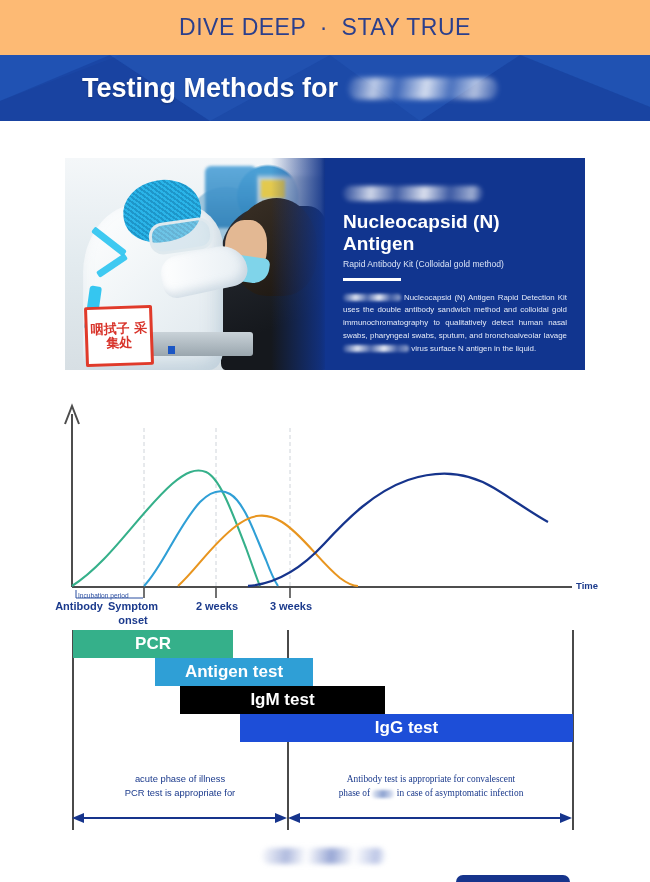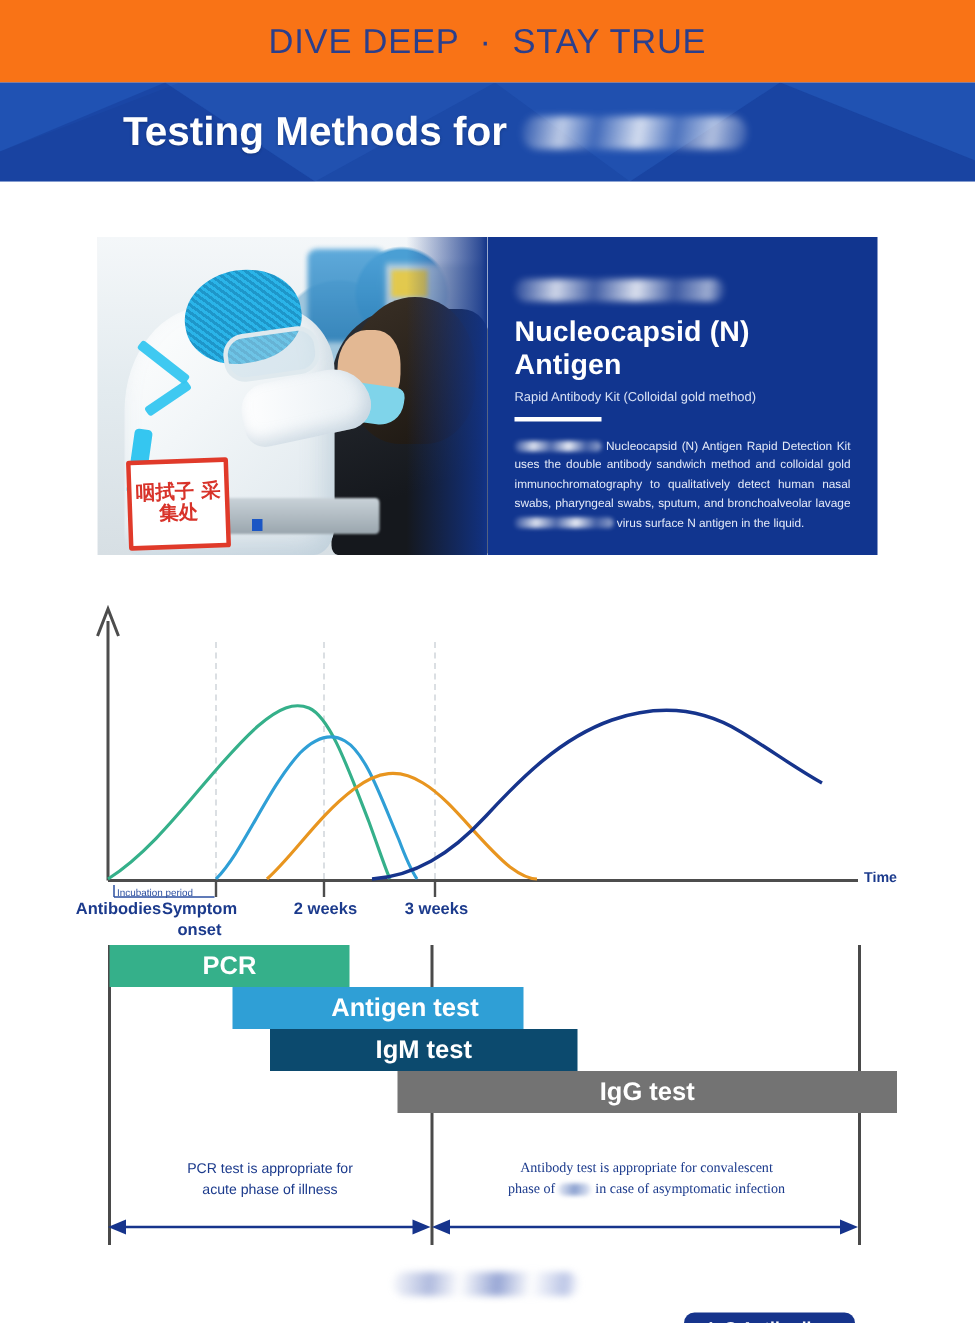--- a/index.html
+++ b/index.html
@@ -14,21 +14,21 @@
     overflow: hidden;
     position: relative;
   }
 
   
   .tagline {
     height: 55px;
     display: flex;
     align-items: center;
     justify-content: center;
-    background: #f97316;
+    background: #fdba74;
   }
   .tagline-text {
     color: #2b3f8c;
     font-size: 23px;
     letter-spacing: 0.5px;
     font-family: "Liberation Sans", sans-serif;
     white-space: pre;
   }
 
   
@@ -249,23 +249,23 @@
   }
 
   
   .bars { position: absolute; left: 0; top: 630px; width: 523px; height: 210px; }
   .bar {
     position: absolute; height: 28px;
     color: #ffffff; font-weight: bold; font-size: 17px;
     display: flex; align-items: center; justify-content: center;
   }
   .bar-pcr     { left: 73px;  top: 0px;   width: 160px; background: #35b08a; }
-  .bar-antigen { left: 155px; top: 28px;  width: 158px; background: #2f9fd6; padding-left: 36px; }
-  .bar-igm     { left: 180px; top: 56px;  width: 205px; background: #0c4a6e; }
-  .bar-igg     { left: 240px; top: 84px;  width: 333px; background: #737373; margin-left: 25px; }
+  .bar-antigen { left: 155px; top: 28px;  width: 158px; background: #2f9fd6; }
+  .bar-igm     { left: 180px; top: 56px;  width: 205px; background: #000000; }
+  .bar-igg     { left: 240px; top: 84px;  width: 333px; background: #1d4ed8; }
 
   .vline { position: absolute; width: 1.6px; background: #4a4a4a; }
   .desc {
     position: absolute; color: #1b3a8c; font-size: 9.4px; text-align: center; line-height: 1.5;
   }
 
   .footer-blur {
     position: absolute; left: 262px; top: 848px; width: 124px; height: 16px;
     border-radius: 8px;
     background:
@@ -366,39 +366,39 @@
     <path d="M248,194 C276,192 300,178 324,152 C348,126 374,100 408,88 C440,77 468,80 494,96 C514,108 530,120 548,130" fill="none" stroke="#16348c" stroke-width="2.3"></path>
   </svg>
 
   <div class="badge badge-viral" style="position:absolute;">Viral load</div>
   <div class="badge badge-antigen" style="position:absolute;">Antigen</div>
   
   <div class="badge badge-igg" style="position:absolute;">IgG Antibodies</div>
 </div>
 
 <div class="axis-label incub" style="left:78px; top:592px; width:70px; text-align:left;">Incubation period</div>
-<div class="axis-label" style="left:40px; top:600px; width:78px;">Antibodies</div>
+<div class="axis-label" style="left:40px; top:600px; width:78px;">Antibody</div>
 <div class="axis-label" style="left:96px; top:600px; width:74px; line-height:1.25;">Symptom onset</div>
 <div class="axis-label" style="left:180px; top:600px; width:74px;">2 weeks</div>
 <div class="axis-label" style="left:254px; top:600px; width:74px;">3 weeks</div>
 <div class="time-label">Time</div>
 
 <div class="bars">
   <div class="vline" style="left:72px;  top:0;   height:200px;"></div>
   <div class="vline" style="left:287px; top:0;   height:200px;"></div>
   <div class="vline" style="left:572px; top:0;   height:200px;"></div>
 
   <div class="bar bar-pcr">PCR</div>
   <div class="bar bar-antigen">Antigen test</div>
   <div class="bar bar-igm">IgM test</div>
   <div class="bar bar-igg">IgG test</div>
 
   <div class="desc" style="left:76px; top:142px; width:208px;">
+    <div>acute phase of illness</div>
     <div>PCR test is appropriate for</div>
-    <div>acute phase of illness</div>
   </div>
 
   <div class="desc" style="left:292px; top:142px; width:278px;font-family:Liberation Serif, serif;">
     <div>Antibody test is appropriate for convalescent</div>
     <div>
       <span>phase of</span>
       <span class="inline-blur" style="width:22px;height:8px;background:linear-gradient(95deg,rgba(150,170,215,.2),rgba(120,145,200,.85),rgba(180,195,230,.3));"></span>
       <span>in case of asymptomatic infection</span>
     </div>
   </div>

